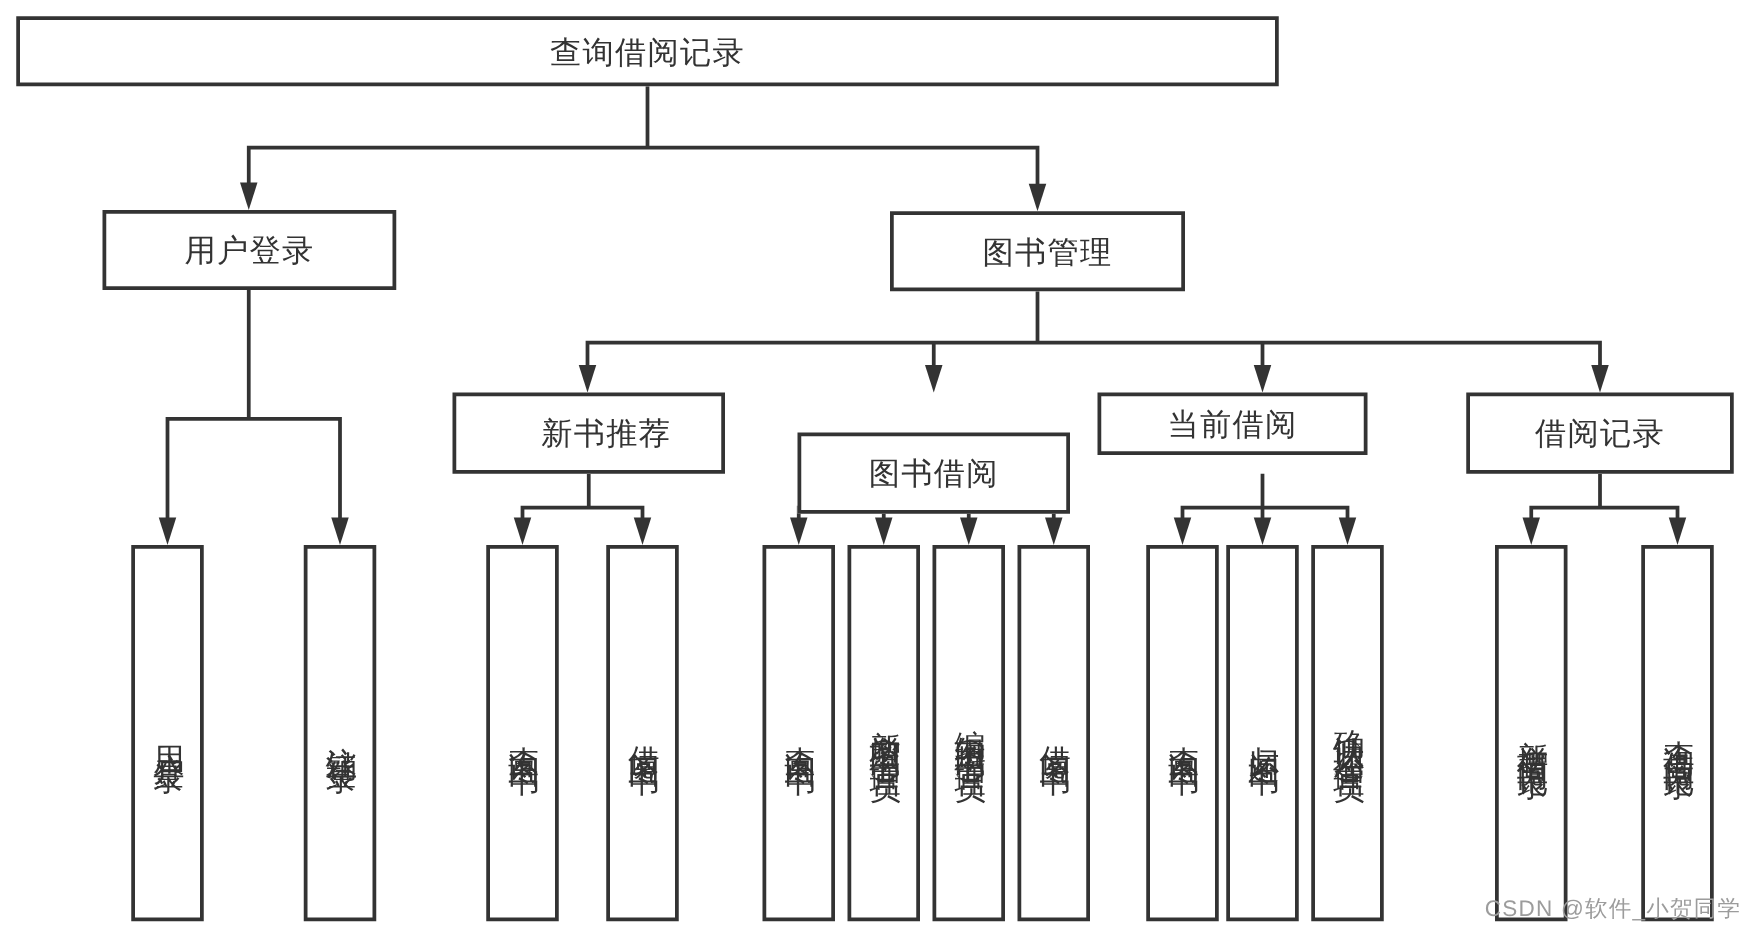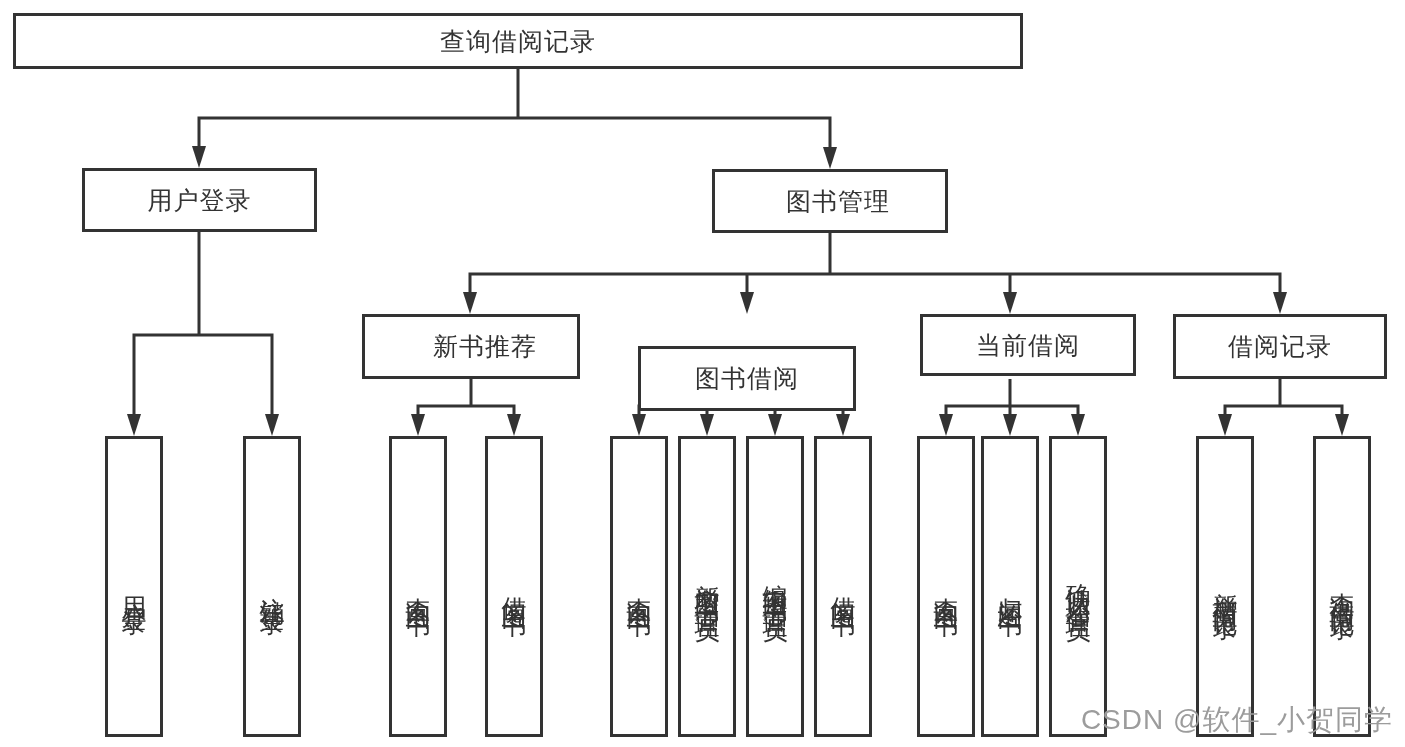--- a/index.html
+++ b/index.html
@@ -48,21 +48,21 @@
     text-orientation: mixed;
     letter-spacing: 5px;
     line-height: 1;
     font-size: 25px;
     color: #333333;
   }
   .watermark {
     position: absolute;
     right: 12px;
     bottom: 8px;
-    font-size: 28px;
+    font-size: 18px;
     color: #9c9c9c;
     letter-spacing: 1px;
     white-space: nowrap;
     text-align: right;
   }
 </style>
 </head>
 <body>
 
 <div class="canvas">
@@ -110,21 +110,21 @@
   <div class="box hbox" style="left:712px; top:169px; width:236px;padding-left:16px;">
     <span>图书管理</span>
   </div>
 
   <div class="box hbox" style="left:362px; top:314px; width:218px; height:65px;padding-left:28px;">
     <span>新书推荐</span>
   </div>
   <div class="box hbox" style="left:638px; top:314px; width:218px; height:65px;margin-top:32px;">
     <span>图书借阅</span>
   </div>
-  <div class="box hbox" style="left:920px; top:314px; width:216px; height:62px;">
+  <div class="box hbox" style="left:878px; top:314px; width:216px; height:50px;">
     <span>当前借阅</span>
   </div>
   <div class="box hbox" style="left:1173px; top:314px; width:214px; height:65px;">
     <span>借阅记录</span>
   </div>
 
   <div class="box leaf" style="left:105px;">
     <span class="vtext">用户登录</span>
   </div>
   <div class="box leaf" style="left:243px;">

